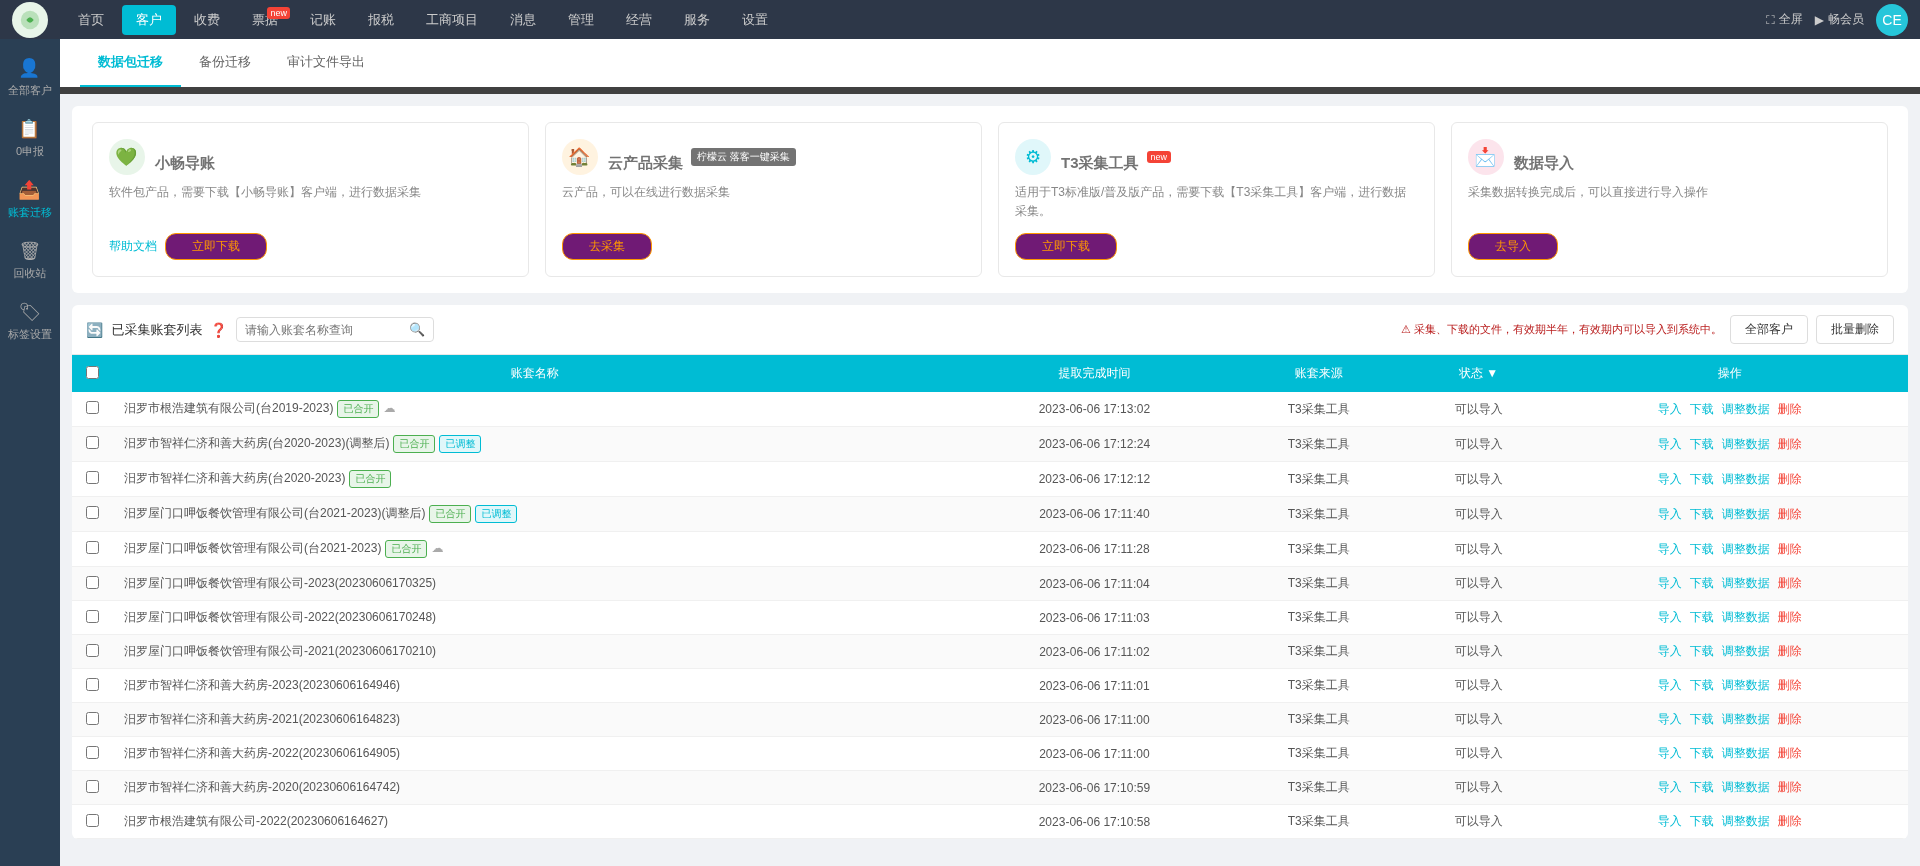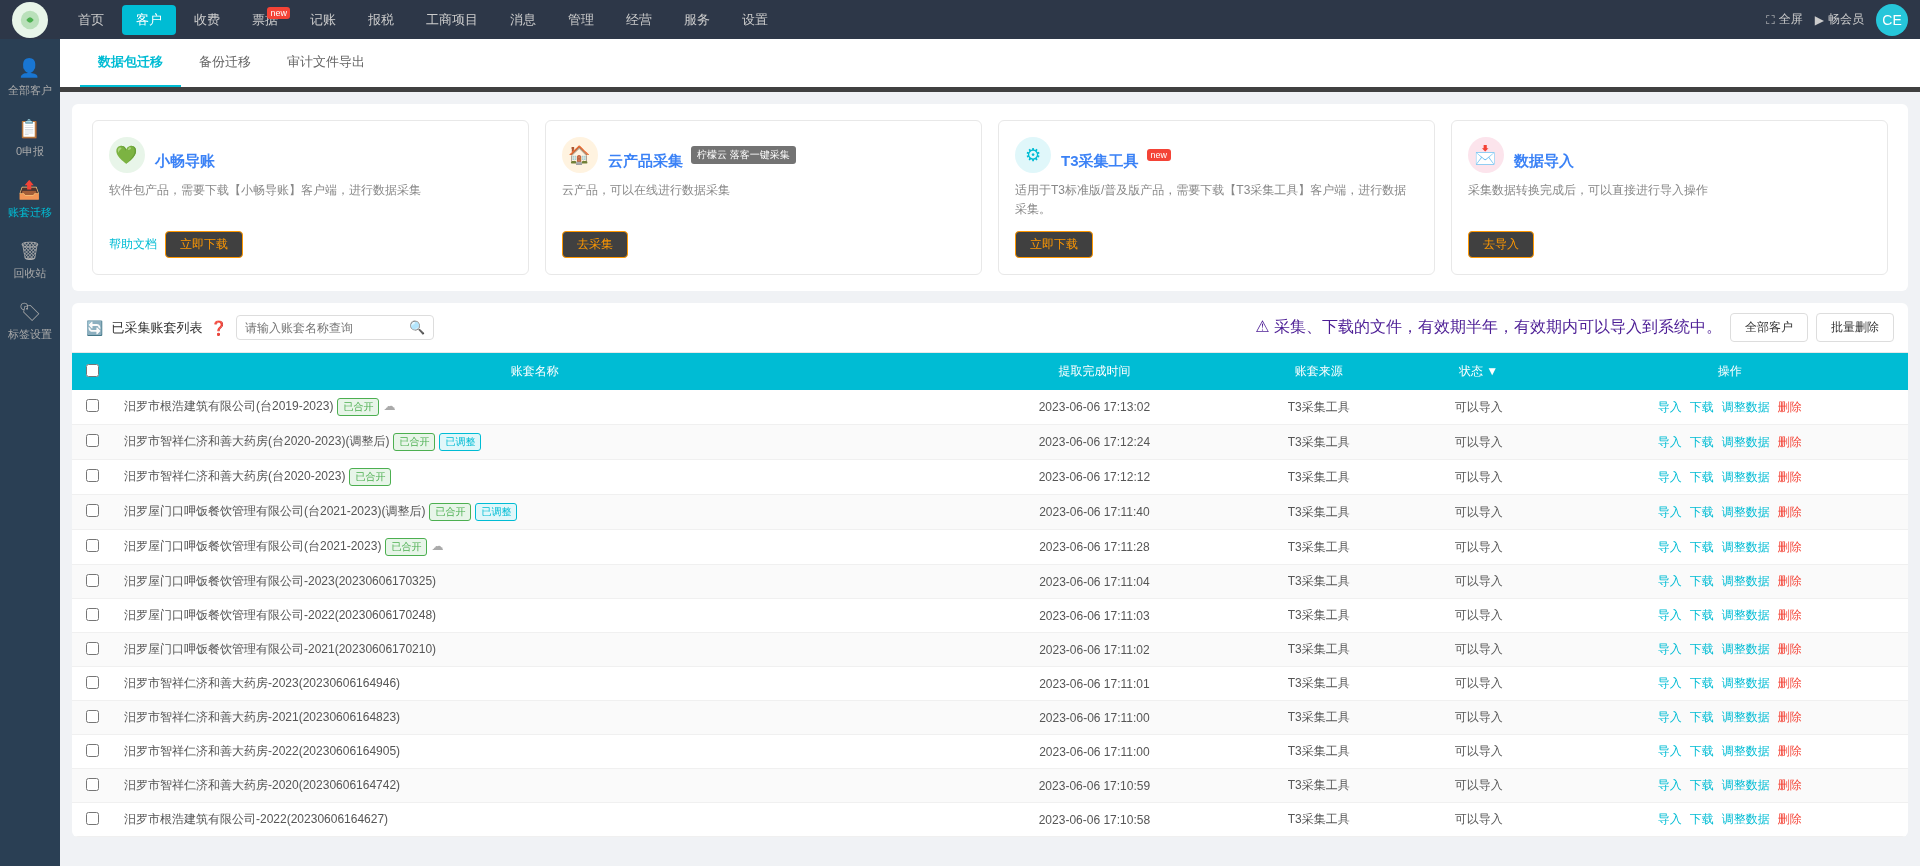--- a/index.html
+++ b/index.html
@@ -23,51 +23,51 @@
     
     .sidebar { width: 60px; background: #2a3f54; display: flex; flex-direction: column; align-items: center; padding: 8px 0; flex-shrink: 0; }
     .sidebar-item { display: flex; flex-direction: column; align-items: center; padding: 10px 0; cursor: pointer; color: #aaa; font-size: 11px; gap: 4px; width: 100%; }
     .sidebar-item.active { color: #00bcd4; }
     .sidebar-icon { font-size: 18px; }
 
     
     .content { flex: 1; overflow-y: auto; background: #f0f2f5; display: flex; flex-direction: column; }
 
     
-    .tabs-bar { background: #fff; padding: 0 20px; display: flex; align-items: center; border-bottom: 5px solid #404040; flex-shrink: 0; }
+    .tabs-bar { background: #fff; padding: 0 20px; display: flex; align-items: center; border-bottom: 7px solid #404040; flex-shrink: 0; }
     .tab { padding: 14px 18px; cursor: pointer; color: #666; font-size: 13px; border-bottom: 2px solid transparent; }
     .tab.active { color: #00bcd4; border-bottom: 2px solid #00bcd4; font-weight: bold; }
 
     
     .cards-area { display: flex; gap: 16px; padding: 16px 20px; background: #fff; margin: 12px; border-radius: 6px; flex-shrink: 0; }
     .card { flex: 1; border: 1px solid #e8e8e8; border-radius: 6px; padding: 16px; display: flex; flex-direction: column; gap: 8px; }
     .card-header { display: flex; align-items: center; gap: 10px; }
     .card-icon { width: 36px; height: 36px; border-radius: 50%; display: flex; align-items: center; justify-content: center; font-size: 18px; flex-shrink: 0; }
     .card-icon.green { background: #e8f5e9; color: #4caf50; }
     .card-icon.orange { background: #fff3e0; color: #ff9800; }
     .card-icon.teal { background: #e0f7fa; color: #00bcd4; }
     .card-icon.red-orange { background: #fce4ec; color: #f44336; }
-    .card-title { font-size: 15px; font-weight: bold; color: #3b82f6; margin-top: 12px; }
+    .card-title { font-size: 15px; font-weight: bold; color: #737373; margin-top: 12px; }
     .card-title-row { display: flex; align-items: center; gap: 8px; }
     .new-tag { background: #f44336; color: #fff; font-size: 9px; padding: 1px 4px; border-radius: 3px; }
     .orange-tag { background: #737373; color: #fff; font-size: 10px; padding: 2px 6px; border-radius: 3px; }
     .card-desc { color: #888; font-size: 12px; line-height: 1.6; flex: 1; }
     .card-links { display: flex; gap: 8px; align-items: center; margin-top: 4px; }
     .link-text { color: #00bcd4; font-size: 12px; cursor: pointer; }
-    .btn-outline { border: 1px solid #ff9800; color: #ff9800; background: #404040; padding: 4px 14px; border-radius: 4px; cursor: pointer; font-size: 12px; }
+    .btn-outline { border: 1px solid #ff9800; color: #ff9800; background: #701a75; padding: 4px 26px; border-radius: 11px; cursor: pointer; font-size: 12px; }
 
     
     .table-area { margin: 0 12px 12px; background: #fff; border-radius: 6px; overflow: hidden; flex-shrink: 0; }
     .table-toolbar { display: flex; align-items: center; padding: 10px 14px; gap: 8px; border-bottom: 1px solid #e8e8e8; }
     .toolbar-left { display: flex; align-items: center; gap: 8px; flex: 1; }
     .toolbar-right { display: flex; align-items: center; gap: 8px; }
     .search-box { display: flex; align-items: center; border: 1px solid #ddd; border-radius: 4px; padding: 4px 8px; gap: 4px; }
     .search-input { border: none; outline: none; font-size: 12px; width: 160px; color: #666; }
     .toolbar-icon { font-size: 14px; color: #666; cursor: pointer; }
-    .hint-text { color: #4c1d95; font-size: 16px; }
+    .hint-text { color: #b91c1c; font-size: 11px; }
     .btn-default { background: #fff; color: #333; border: 1px solid #ddd; padding: 5px 14px; border-radius: 4px; cursor: pointer; font-size: 12px; }
 
     
     .data-table { width: 100%; border-collapse: collapse; font-size: 12px; }
     .data-table thead tr { background: #00bcd4; color: #fff; }
     .data-table thead th { padding: 10px 12px; text-align: center; font-weight: normal; }
     .data-table thead th:first-child { width: 40px; }
     .data-table tbody tr { border-bottom: 1px solid #f0f0f0; }
     .data-table tbody tr:nth-child(even) { background: #fafafa; }
     .data-table tbody tr.highlighted { background: #fff9e6; }

